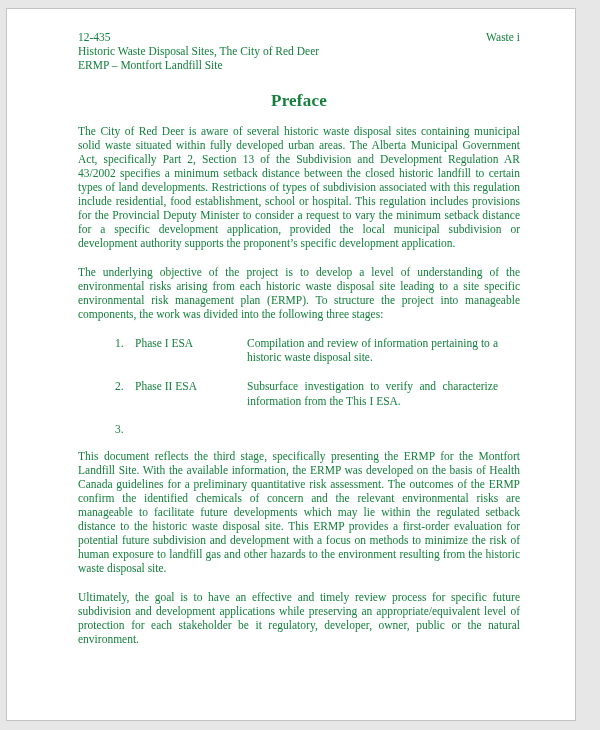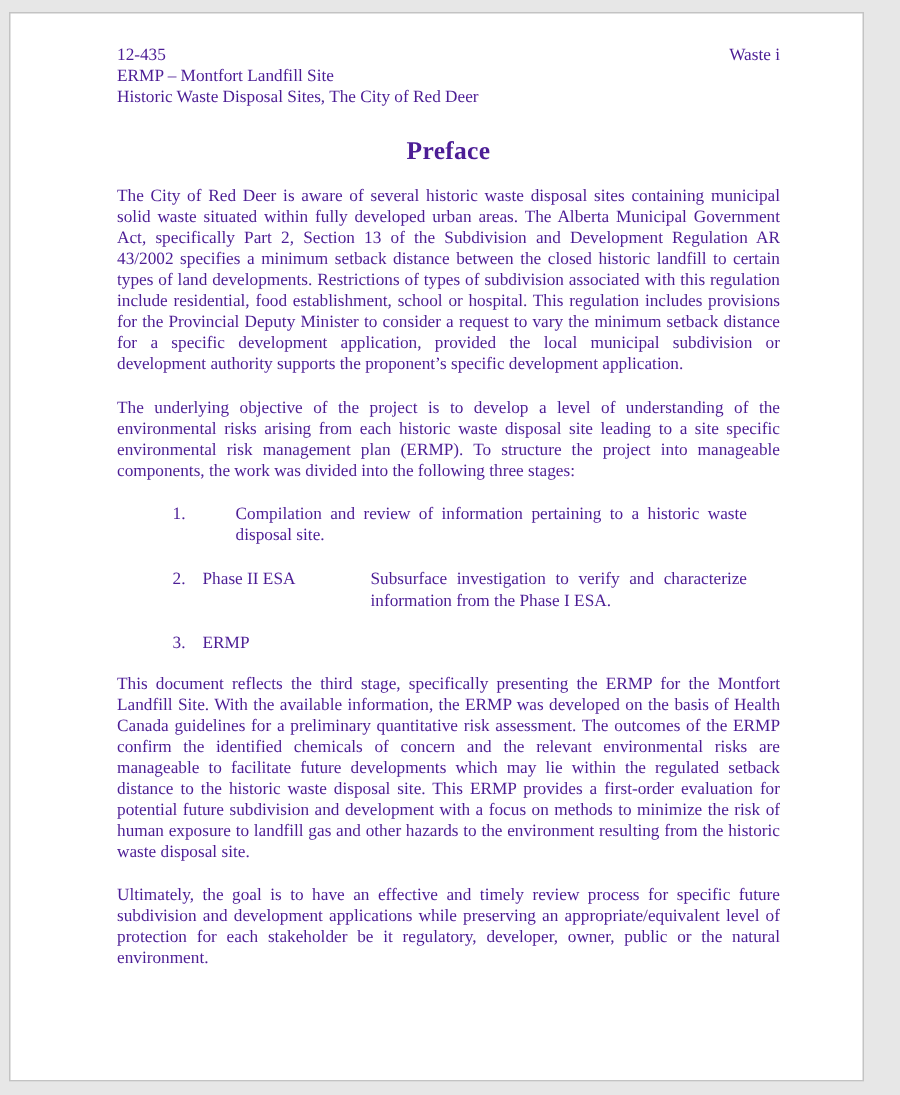--- a/index.html
+++ b/index.html
@@ -17,21 +17,21 @@
   .page {
     position: absolute;
     left: 6px;
     top: 8px;
     width: 570px;
     height: 713px;
     box-sizing: border-box;
     background: #ffffff;
     border: 1px solid #c3c3c3;
     padding: 21px 55px 20px 71px;
-    color: #4c1d95;
+    color: #15803d;
   }
   .header {
     display: flex;
     justify-content: space-between;
     align-items: flex-start;
     font-size: 11.5px;
     line-height: 14.2px;
   }
   .header-left div {
     white-space: nowrap;
@@ -77,48 +77,48 @@
   }
 </style>
 </head>
 <body>
 
 <div class="page">
 
   <div class="header">
     <div class="header-left">
       <div>12-435</div>
+      <div>Historic Waste Disposal Sites, The City of Red Deer</div>
       <div>ERMP – Montfort Landfill Site</div>
-      <div>Historic Waste Disposal Sites, The City of Red Deer</div>
     </div>
     <div class="header-right">Waste i</div>
   </div>
 
   <div class="doc-title">Preface</div>
 
   <p class="para">The City of Red Deer is aware of several historic waste disposal sites containing municipal solid waste situated within fully developed urban areas. The Alberta Municipal Government Act, specifically Part 2, Section 13 of the Subdivision and Development Regulation AR 43/2002 specifies a minimum setback distance between the closed historic landfill to certain types of land developments. Restrictions of types of subdivision associated with this regulation include residential, food establishment, school or hospital. This regulation includes provisions for the Provincial Deputy Minister to consider a request to vary the minimum setback distance for a specific development application, provided the local municipal subdivision or development authority supports the proponent’s specific development application.</p>
 
   <p class="para">The underlying objective of the project is to develop a level of understanding of the environmental risks arising from each historic waste disposal site leading to a site specific environmental risk management plan (ERMP). To structure the project into manageable components, the work was divided into the following three stages:</p>
 
   <div class="stages">
 
     <div class="stage">
       <span class="stage-num">1.</span>
+      <span class="stage-label">Phase I ESA</span>
       <span class="stage-desc">Compilation and review of information pertaining to a historic waste disposal site.</span>
     </div>
 
     <div class="stage">
       <span class="stage-num">2.</span>
       <span class="stage-label">Phase II ESA</span>
-      <span class="stage-desc">Subsurface investigation to verify and characterize information from the Phase I ESA.</span>
+      <span class="stage-desc">Subsurface investigation to verify and characterize information from the This I ESA.</span>
     </div>
 
     <div class="stage">
       <span class="stage-num">3.</span>
-      <span class="stage-label">ERMP</span>
     </div>
 
   </div>
 
   <p class="para">This document reflects the third stage, specifically presenting the ERMP for the Montfort Landfill Site. With the available information, the ERMP was developed on the basis of Health Canada guidelines for a preliminary quantitative risk assessment. The outcomes of the ERMP confirm the identified chemicals of concern and the relevant environmental risks are manageable to facilitate future developments which may lie within the regulated setback distance to the historic waste disposal site. This ERMP provides a first-order evaluation for potential future subdivision and development with a focus on methods to minimize the risk of human exposure to landfill gas and other hazards to the environment resulting from the historic waste disposal site.</p>
 
   <p class="para">Ultimately, the goal is to have an effective and timely review process for specific future subdivision and development applications while preserving an appropriate/equivalent level of protection for each stakeholder be it regulatory, developer, owner, public or the natural environment.</p>
 
 </div>
 

